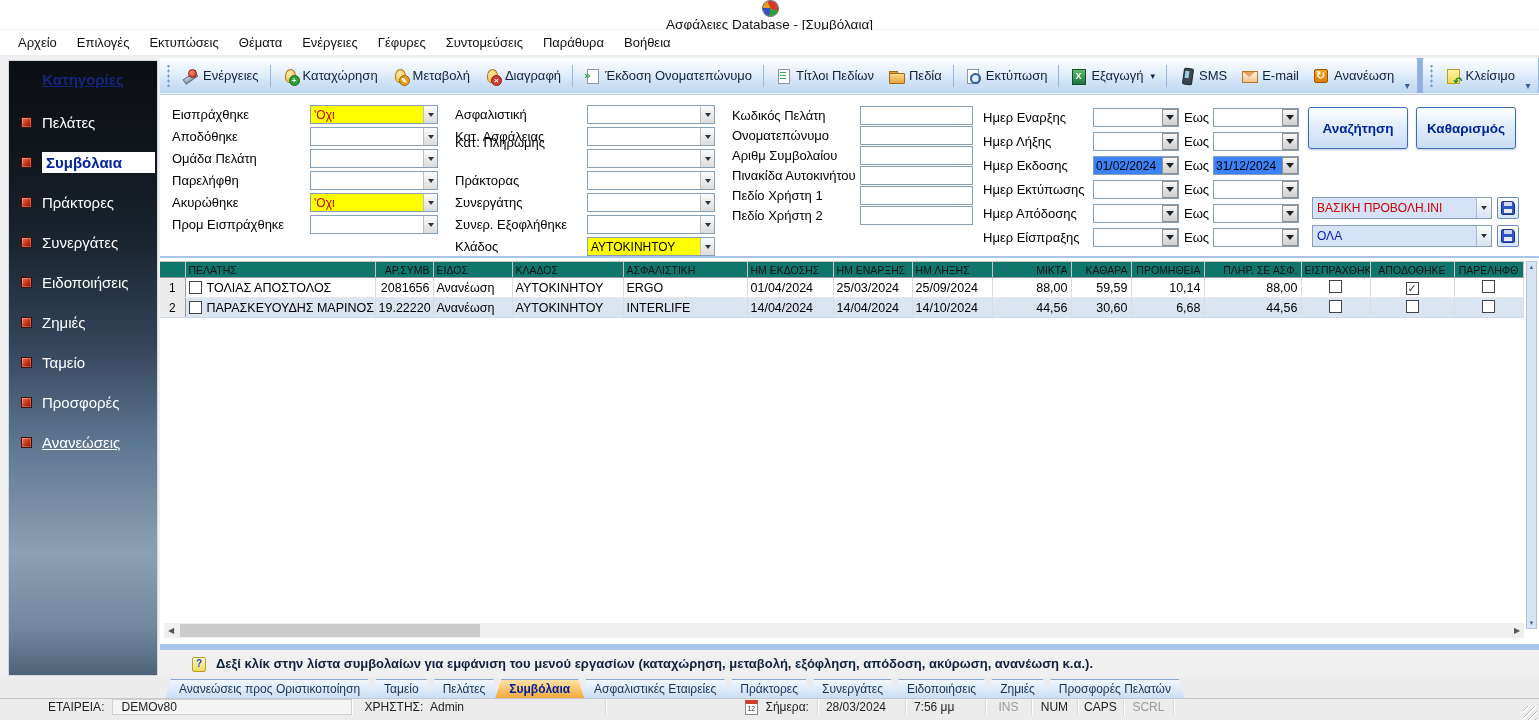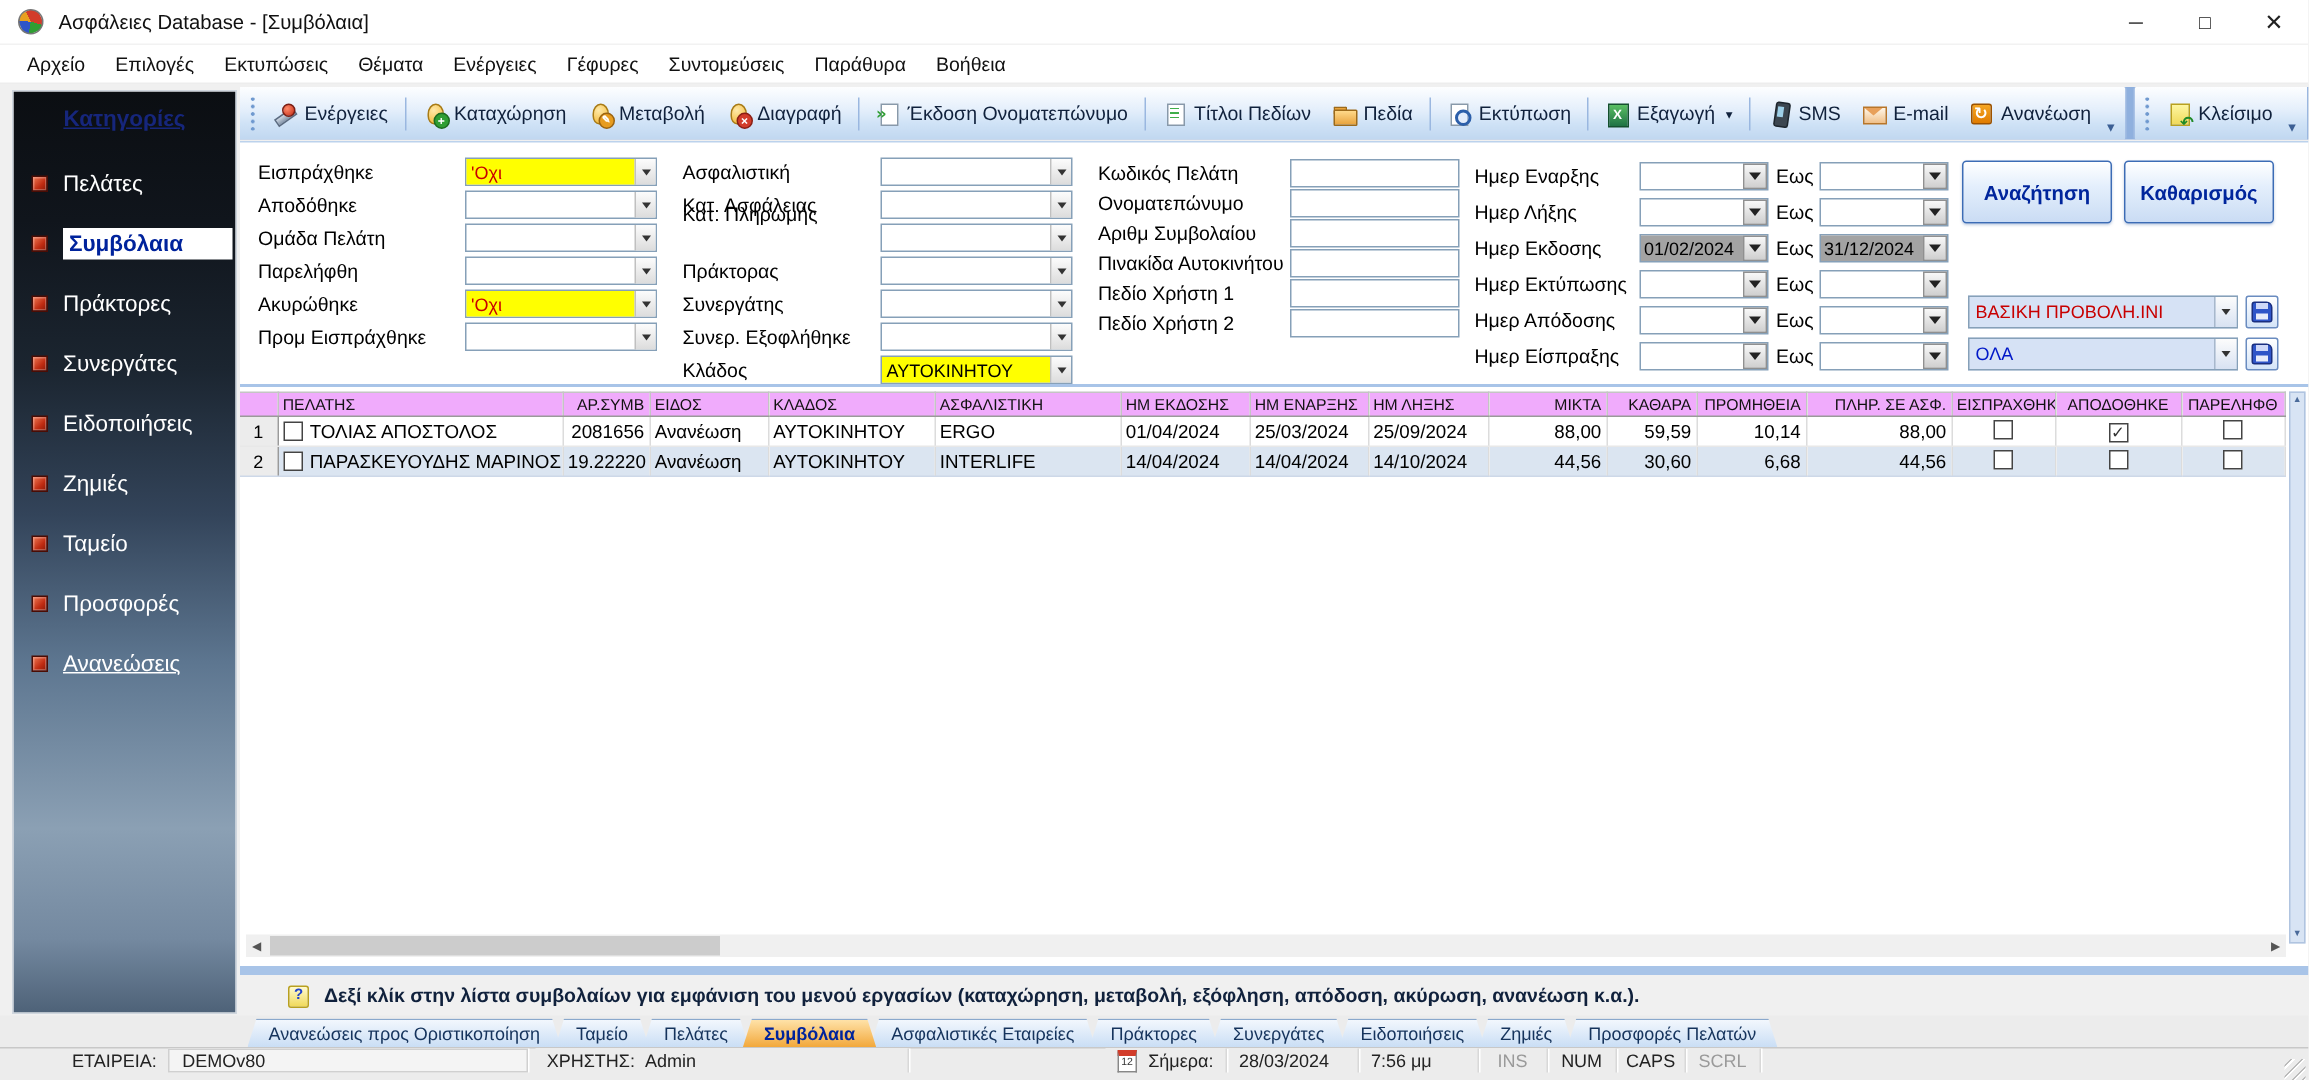--- a/index.html
+++ b/index.html
@@ -1,20 +1,20 @@
 <!DOCTYPE html>
 <html><head>
 <meta charset="utf-8">
 <style>
   * { margin:0; padding:0; box-sizing:border-box; }
   html,body { width:1539px; height:720px; overflow:hidden; }
   body { font-family:"Liberation Sans", sans-serif; background:#f0f0f0; position:relative; }
 
   
-  .titlebar { position:absolute; left:0; top:0; width:1539px; height:30px; background:#ffffff; display:flex; align-items:center; border-bottom:1px solid #f2f2f2; }
+  .titlebar { position:absolute; left:0; top:0; width:1539px; height:30px; background:#ffffff; display:flex; align-items:center; border-bottom:1px solid #f2f2f2;flex-direction:column; }
   .app-ic { width:17px; height:17px; border-radius:50%; margin:0 10px 0 12px;
     background:conic-gradient(#d23c2a 0 130deg,#2f9e33 130deg 215deg,#2f55c8 215deg 300deg,#e8a020 300deg 360deg);
     border:1px solid #777; transform:rotate(-25deg); flex:none; }
   .title-text { font-size:13.5px; color:#111; }
   .win-controls { margin-left:auto; display:flex; height:100%; }
   .win-btn { width:46px; height:100%; display:flex; align-items:center; justify-content:center; font-size:13px; color:#222; cursor:default; }
   .win-btn.close { font-size:15px; }
 
   
   .menubar { position:absolute; left:0; top:30px; width:1539px; height:26px; background:#ffffff; display:flex; align-items:center; padding-left:8px; border-bottom:1px solid #ededed; }
@@ -75,35 +75,35 @@
   .combo .arw { width:14px; height:100%; background:linear-gradient(#fcfcfc,#dcdcdc); border-left:1px solid #c0c0c0; display:flex; align-items:center; justify-content:center; }
   .combo .arw::after { content:""; border-left:3.5px solid rgba(0,0,0,0); border-right:3.5px solid rgba(0,0,0,0); border-top:4px solid #333; }
   .combo.hl .cval { background:#ffff00; align-self:stretch; display:flex; align-items:center; }
   .red-text { color:#c80000; }
   .blue-text { color:#0018c8; }
   .tinput { position:absolute; height:19px; background:#fff; border:1px solid #86a0b8; }
   .dcombo { position:absolute; height:19px; background:#fff; border:1px solid #86a0b8; display:flex; align-items:center; font-size:12px; }
   .dcombo .cval { flex:1; padding:0 2px; white-space:nowrap; }
   .dcombo .darw { width:16px; height:100%; background:linear-gradient(#f8f8f8,#cfcfcf); border:1px solid #909090; display:flex; align-items:center; justify-content:center; }
   .dcombo .darw::after { content:""; border-left:4px solid rgba(0,0,0,0); border-right:4px solid rgba(0,0,0,0); border-top:5px solid #222; }
-  .dcombo.hl .cval { background:#a3a3a3; align-self:stretch; display:flex; align-items:center; }
+  .dcombo.hl .cval { background:#3b82f6; align-self:stretch; display:flex; align-items:center; }
   .btn-xp { position:absolute; height:42px; border:1px solid #3c6cb5; border-radius:3px; background:linear-gradient(#ffffff,#e4effc 40%,#cadcf4); color:#00259c; font-weight:bold; font-size:13.5px; font-family:inherit; box-shadow:0 1px 2px rgba(60,100,160,.35); }
   .vcombo { position:absolute; height:22px; background:#d6e2f5; border:1px solid #86a0b8; display:flex; align-items:center; font-size:12px; }
   .vcombo .cval { flex:1; padding:0 4px; white-space:nowrap; overflow:hidden; }
   .vcombo .arw { width:15px; height:100%; background:linear-gradient(#fcfcfc,#d8e2f2); border-left:1px solid #a8b8cc; display:flex; align-items:center; justify-content:center; }
   .vcombo .arw::after { content:""; border-left:3.5px solid rgba(0,0,0,0); border-right:3.5px solid rgba(0,0,0,0); border-top:4px solid #333; }
   .save-btn { position:absolute; width:22px; height:22px; border:1px solid #6a8cc0; border-radius:2px; background:linear-gradient(#ffffff,#d4e4f8); }
   .ic-floppy { position:absolute; left:2px; top:2px; width:16px; height:16px; }
   .ic-floppy::before { content:""; position:absolute; inset:1px; background:#2f55c8; border:1px solid #1a2f80; border-radius:2px 4px 2px 2px; }
   .ic-floppy::after { content:""; position:absolute; left:4px; top:2px; width:8px; height:4px; background:#cfd8f8; box-shadow:0 7px 0 0 #e8ecfa; }
 
   
   .gridwrap { position:absolute; left:160px; top:258px; width:1379px; height:392px; background:#ffffff; border-bottom:6px solid #a8c4e8; }
   table.grid { border-collapse:collapse; table-layout:fixed; width:1363px; margin-top:3px; }
-  .grid th { background:#f0abfc; border-right:1px solid #c4c4c4; border-bottom:1px solid #9a9a9a; border-top:1px solid #c4c4c4; font-size:10.5px; font-weight:normal; color:#111; height:16px; padding:0 3px; white-space:nowrap; overflow:hidden; text-align:left; }
+  .grid th { background:#0f766e; border-right:1px solid #c4c4c4; border-bottom:1px solid #9a9a9a; border-top:1px solid #c4c4c4; font-size:10.5px; font-weight:normal; color:#111; height:16px; padding:0 3px; white-space:nowrap; overflow:hidden; text-align:left; }
   .grid td { border-right:1px solid #dcdcdc; font-size:12.5px; color:#000; height:20px; padding:0 3px; white-space:nowrap; overflow:hidden; }
   .grid tr.r1 td { background:#ffffff; border-bottom:1px solid #e8e8e8; }
   .grid tr.r2 td { background:#dbe5f1; border-bottom:1px solid #cdd8e8; }
   .grid tr.totals td { background:#ececec; border-top:2px solid #555; border-bottom:1px solid #c4c4c4; font-size:12.5px; }
   .grid .numcell { background:#ececec !important; text-align:center; font-size:12px; border-right:1px solid #9a9a9a; }
   .grid .r { text-align:right; }
   .grid .c { text-align:center; }
   .cellflex { display:flex; align-items:center; gap:5px; }
   .cb { width:13px; height:13px; background:#fff; border:1px solid #444; display:inline-flex; align-items:center; justify-content:center; font-size:11px; color:#333; flex:none; }
   .cb.on::after { content:"\2713"; }

